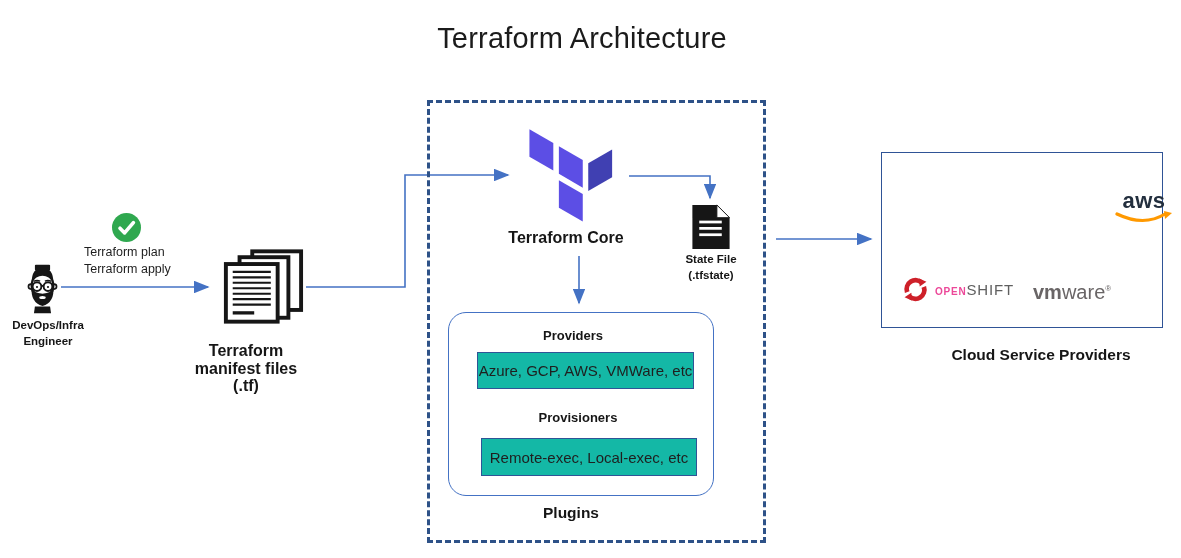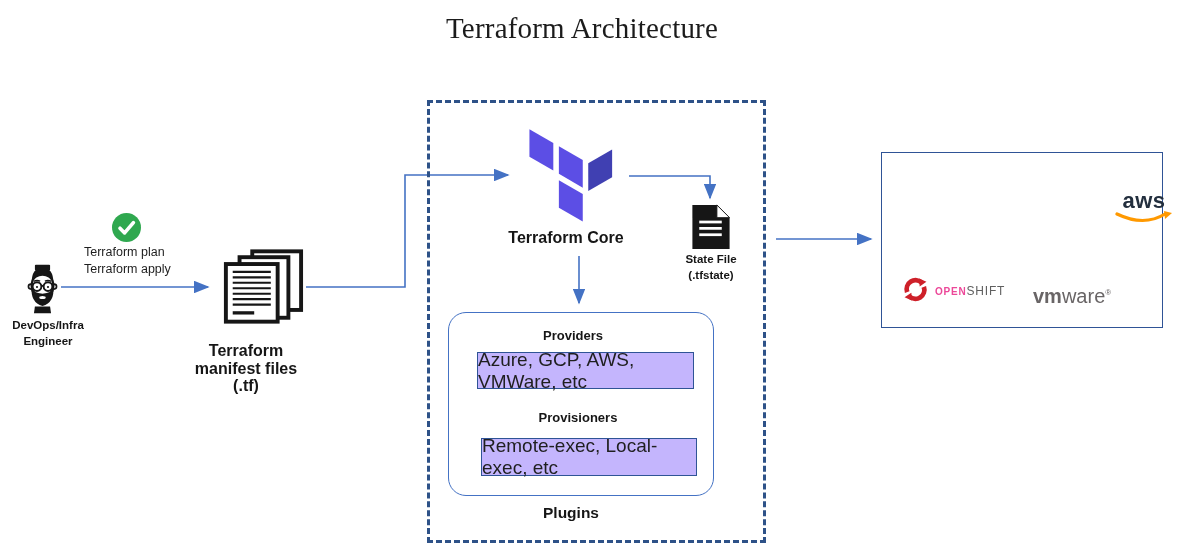--- a/index.html
+++ b/index.html
@@ -11,42 +11,42 @@
   .cmd{font-size:12.5px;line-height:16.5px;color:#1f1f1f;}
   .lbl-sm{font-weight:700;font-size:11.5px;line-height:15.5px;color:#161616;}
   .lbl-md{font-weight:700;font-size:16px;line-height:17.5px;color:#161616;}
   .lbl-lg{font-weight:700;font-size:16px;color:#161616;}
   .lbl-box{font-weight:700;font-size:15.5px;color:#161616;}
   .sec-title{font-weight:700;font-size:13px;color:#161616;}
   .dashed-box{border:3px dashed var(--dash-blue,#2E5288);box-sizing:border-box;}
   .plugins-box{border:1.6px solid var(--arrow-blue,#4472C4);border-radius:18px;box-sizing:border-box;}
   .item-rect{border:1.4px solid var(--box-blue,#2F5496);box-sizing:border-box;
              display:flex;align-items:center;justify-content:center;
-             font-size:19px;color:#1f1f1f;background:#c4b5fd;}
+             font-size:15px;color:#1f1f1f;background:#14b8a6;}
   .cloud-box{border:1.6px solid var(--box-blue,#2F5496);box-sizing:border-box;background:#fff;}
   .logo-col{display:flex;flex-direction:column;align-items:center;}
   .logo-lbl{font-weight:700;font-size:12.5px;color:#161616;}
   .aws-text{font-weight:700;font-size:22px;line-height:20px;color:var(--aws-dark,#232F3E);letter-spacing:.5px;}
   .os-row{display:flex;align-items:center;gap:7px;}
   .os-open{font-weight:700;font-size:10px;letter-spacing:.8px;color:#ec4899;}
-  .os-shift{font-weight:400;font-size:12px;letter-spacing:.8px;color:#5f5f5f;}
-  .vm-wrap{font-size:20px;color:var(--vmware-gray,#696566);line-height:32px;}
+  .os-shift{font-weight:400;font-size:15px;letter-spacing:.8px;color:#5f5f5f;}
+  .vm-wrap{font-size:20px;color:var(--vmware-gray,#696566);line-height:24px;}
   .vm-bold{font-weight:800;}
   .vm-light{font-weight:400;}
   .vm-reg{font-size:8px;vertical-align:super;}
   .connector{stroke:var(--arrow-blue,#4472C4);stroke-width:1.6;fill:none;}
   .arrowhead{fill:var(--arrow-blue,#4472C4);}
   svg{display:block;}
 </style>
 </head>
 <body>
 
 <div class="canvas">
 
-  <div class="abs ctr title" style="left:182px;top:12px;width:800px;font-family:Liberation Serif, serif;">Terraform Architecture</div>
+  <div class="abs ctr title" style="left:182px;top:22px;width:800px;">Terraform Architecture</div>
 
   <svg class="abs" style="left:0;top:0;" width="1181" height="558" viewBox="0 0 1181 558">
     <defs>
       <marker id="arw" markerWidth="10" markerHeight="8" refX="9" refY="4" orient="auto">
         <path class="arrowhead" d="M0,0 L10,4 L0,8 Z"></path>
       </marker>
     </defs>
     <polyline class="connector" points="61,287 208,287" marker-end="url(#arw)"></polyline>
     <polyline class="connector" points="306,287 405,287 405,175 508,175" marker-end="url(#arw)"></polyline>
     <polyline class="connector" points="629,176 710,176 710,198" marker-end="url(#arw)"></polyline>
@@ -170,14 +170,15 @@
     </svg>
     <div>
       <span class="os-open">OPEN</span><span class="os-shift">SHIFT</span>
     </div>
   </div>
 
   <div class="abs vm-wrap" style="left:1033px;top:277px;">
     <span class="vm-bold">vm</span><span class="vm-light">ware</span><span class="vm-reg">®</span>
   </div>
 
+  <div class="abs ctr lbl-box" style="left:935px;top:346px;width:212px;">Cloud Service Providers</div>
 
 </div>
 
 </body></html>

